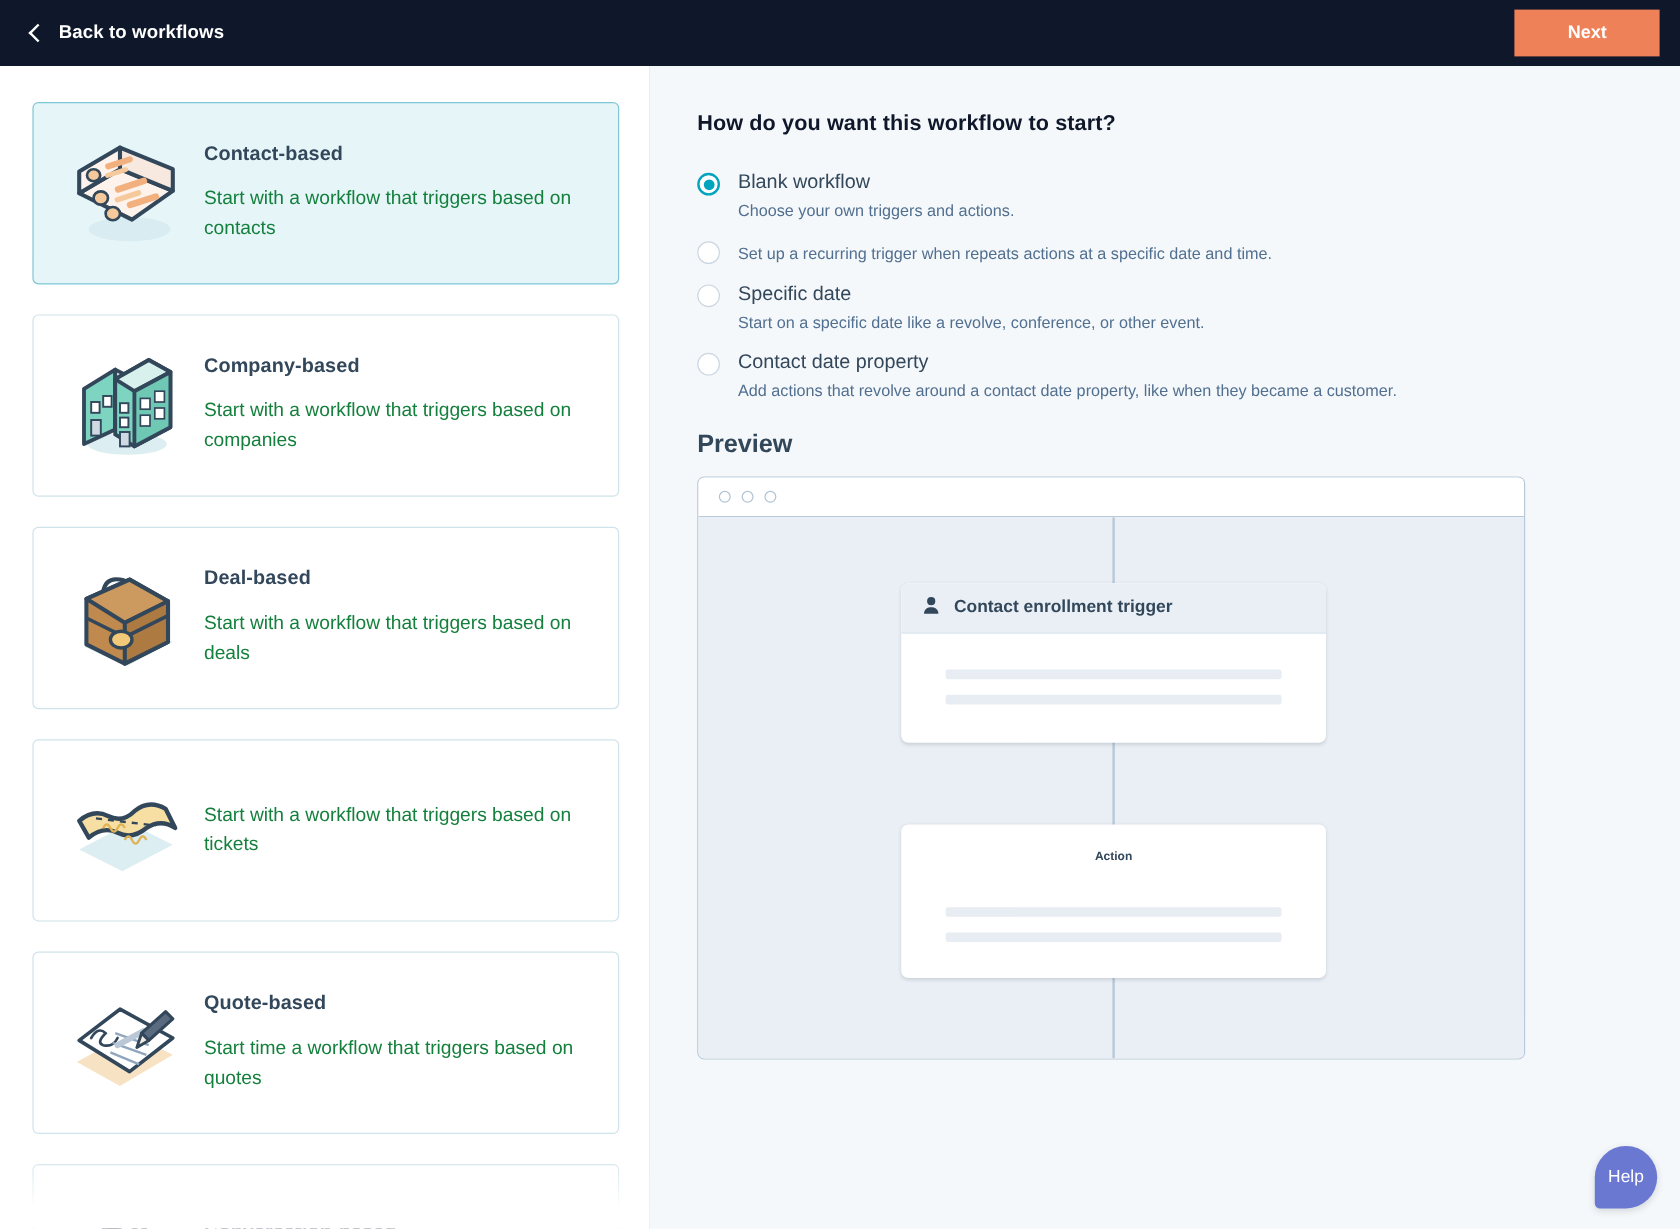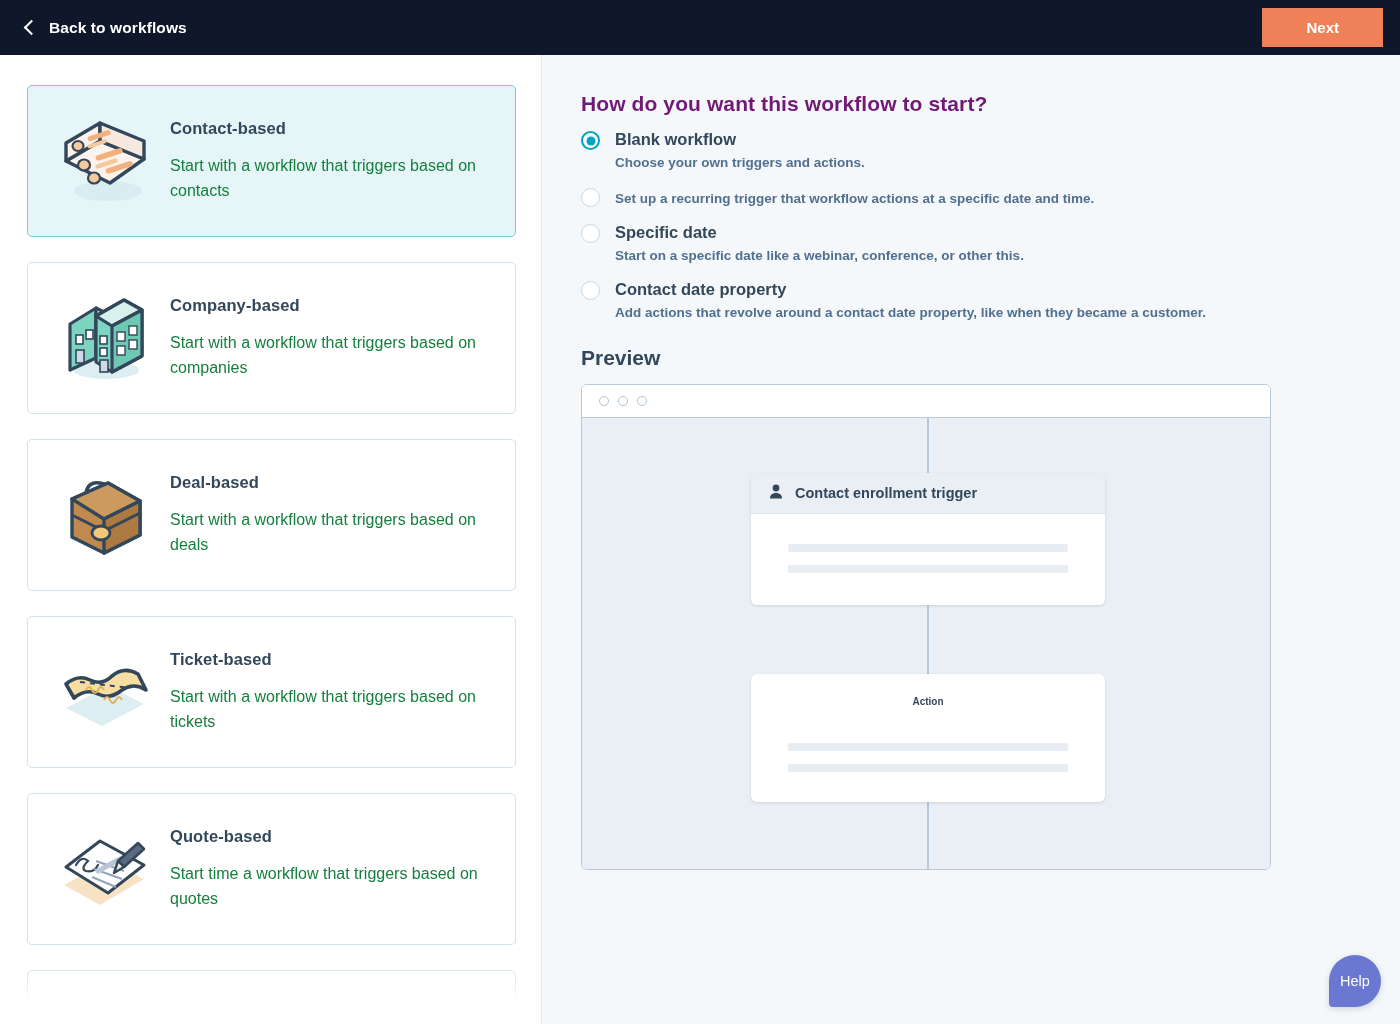--- a/index.html
+++ b/index.html
@@ -133,25 +133,25 @@
   .fade-mask {
     position: absolute;
     left: 0; bottom: 0;
     width: 542px; height: 62px;
     background: linear-gradient(to bottom, rgba(255,255,255,0) 0%, #ffffff 72%);
     pointer-events: none;
   }
 
   
   .section-title {
-    font-size: 21px;
+    font-size: 18px;
     font-weight: 700;
-    color: #701a75;
+    color: #0f172a;
     letter-spacing: .1px;
-    margin-bottom: 13px;
+    margin-bottom: 29px;
   }
   .radio-list { margin-bottom: 24px; }
   .radio-row {
     display: flex;
     align-items: flex-start;
     margin-bottom: 14px;
     cursor: pointer;
   }
   .radio-mark {
     width: 19px; height: 19px;
@@ -168,21 +168,21 @@
   }
   .radio-row.checked .radio-mark::after {
     content: "";
     position: absolute;
     left: 50%; top: 50%;
     transform: translate(-50%, -50%);
     width: 9px; height: 9px;
     border-radius: 50%;
     background: #00a4bd;
   }
-  .radio-body { padding-top: 0; font-weight: bold; }
+  .radio-body { padding-top: 0; }
   .radio-label {
     font-size: 16.5px;
     color: #33475b;
     line-height: 1.25;
     display: flex;
     align-items: center;
     gap: 8px;
   }
   .radio-desc {
     font-size: 13.5px;
@@ -389,21 +389,20 @@
       <div class="card-icon">
         <svg width="100" height="92" viewBox="0 0 100 92">
           <path d="M10 62 L46 80 L88 58 L52 40 Z" fill="#dceef1"></path>
           <path d="M10 38 Q22 28 34 34 Q46 40 56 30 Q68 20 82 28 L90 44 Q78 36 66 44 Q54 54 42 48 Q30 42 18 52 Z" fill="#f7dfa4" stroke="#33475b" stroke-width="3.6" stroke-linejoin="round"></path>
           <path d="M24 36 L74 42" stroke="#33475b" stroke-width="2" stroke-dasharray="5,5"></path>
           <path d="M30 44 q3 -6 6 0 q3 6 6 0 q3 -6 6 0" fill="none" stroke="#e0b355" stroke-width="2"></path>
           <path d="M48 54 q3 -6 6 0 q3 6 6 0 q3 -6 6 0" fill="none" stroke="#e0b355" stroke-width="2"></path>
         </svg>
       </div>
       <div class="card-text">
-        <div class="card-title">Ticket-based</div>
         <div class="card-desc">Start with a workflow that triggers based on tickets</div>
       </div>
     </div>
 
     <div class="type-card">
       <div class="card-icon">
         <svg width="100" height="92" viewBox="0 0 100 92">
           <path d="M8 62 L44 82 L88 56 L52 38 Z" fill="#f7e2c4"></path>
           <path d="M10 44 L44 18 L88 42 L52 70 Z" fill="#ffffff" stroke="#33475b" stroke-width="3" stroke-linejoin="round"></path>
           <path d="M20 42 q6 -10 12 -4 q-8 8 -2 10 q8 2 12 -6" fill="none" stroke="#33475b" stroke-width="2.2" stroke-linecap="round"></path>
@@ -448,31 +447,31 @@
           <div class="radio-label">
             <span>Blank workflow</span>
           </div>
           <div class="radio-desc">Choose your own triggers and actions.</div>
         </div>
       </div>
 
       <div class="radio-row">
         <span class="radio-mark"></span>
         <div class="radio-body">
-          <div class="radio-desc">Set up a recurring trigger that workflow actions at a specific date and time.</div>
+          <div class="radio-desc">Set up a recurring trigger when repeats actions at a specific date and time.</div>
         </div>
       </div>
 
       <div class="radio-row">
         <span class="radio-mark"></span>
         <div class="radio-body">
           <div class="radio-label">
             <span>Specific date</span>
           </div>
-          <div class="radio-desc">Start on a specific date like a webinar, conference, or other this.</div>
+          <div class="radio-desc">Start on a specific date like a revolve, conference, or other event.</div>
         </div>
       </div>
 
       <div class="radio-row">
         <span class="radio-mark"></span>
         <div class="radio-body">
           <div class="radio-label">
             <span>Contact date property</span>
           </div>
           <div class="radio-desc">Add actions that revolve around a contact date property, like when they became a customer.</div>

